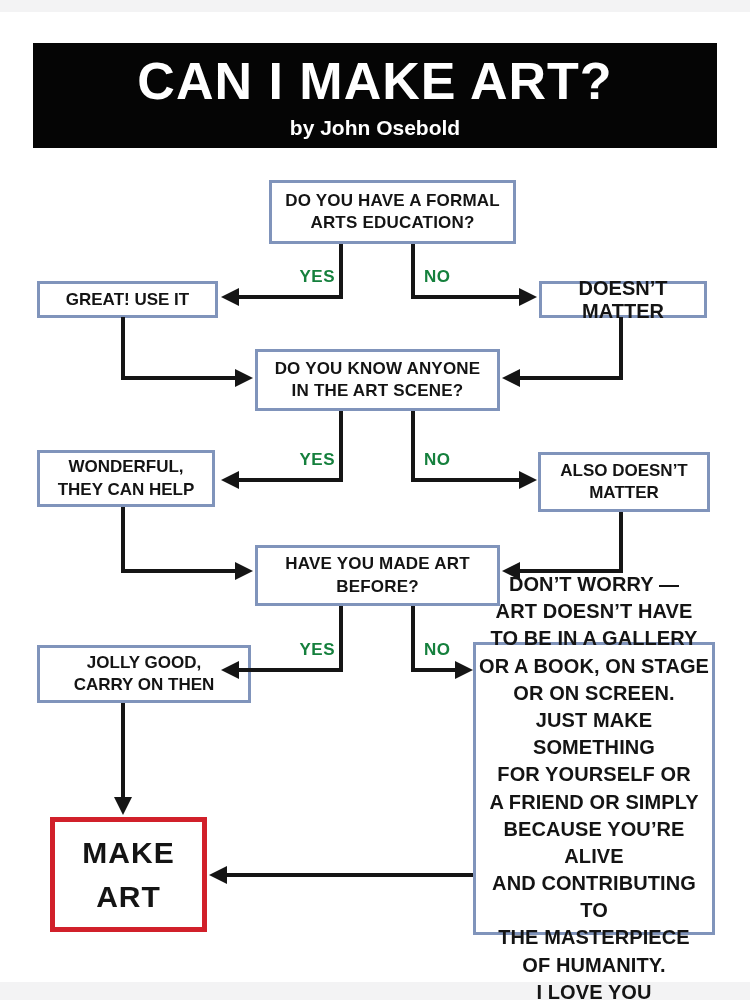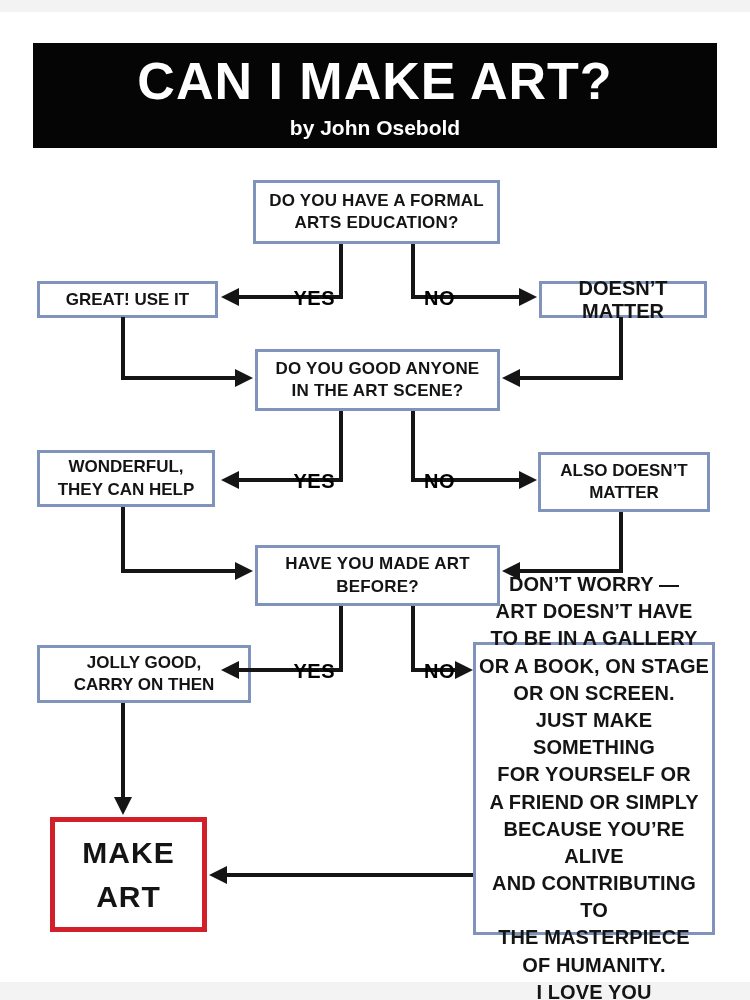--- a/index.html
+++ b/index.html
@@ -13,60 +13,60 @@
 
   .header{position:absolute;left:33px;top:43px;width:684px;height:105px;background:#050505;
     display:flex;flex-direction:column;align-items:center;justify-content:center;color:#ffffff;}
   .title{font-size:52px;font-weight:bold;letter-spacing:1px;line-height:1;margin-top:4px;}
   .byline{font-size:21px;font-weight:bold;margin-top:9px;}
 
   .node{position:absolute;background:#ffffff;border:3px solid #8094bb;box-sizing:border-box;
     display:flex;align-items:center;justify-content:center;text-align:center;
     font-weight:bold;color:#141414;white-space:pre-line;}
   .q{font-size:17px;line-height:1.3;letter-spacing:0.2px;}
-  .q1{left:253px;top:180px;width:247px;height:64px;}
+  .q1{left:269px;top:180px;width:247px;height:64px;}
   .great{left:37px;top:281px;width:181px;height:37px;font-size:17px;}
   .doesnt{left:539px;top:281px;width:168px;height:37px;font-size:20px;}
   .q2{left:255px;top:349px;width:245px;height:62px;}
   .wonderful{left:37px;top:450px;width:178px;height:57px;font-size:17px;line-height:1.3;}
   .also{left:538px;top:452px;width:172px;height:60px;font-size:17px;line-height:1.3;}
   .q3{left:255px;top:545px;width:245px;height:61px;}
   .jolly{left:37px;top:645px;width:214px;height:58px;font-size:17px;line-height:1.3;}
   .dontworry{left:473px;top:642px;width:242px;height:293px;font-size:20px;line-height:1.36;letter-spacing:0.1px;}
   .makeart{left:50px;top:817px;width:157px;height:115px;border:5px solid #d1202a;
     font-size:30px;line-height:1.45;letter-spacing:1px;}
 
   .hline,.vline{position:absolute;background:#151515;}
   .hline{height:4px;}
   .vline{width:4px;}
   .arr{position:absolute;width:0;height:0;}
   .arr-left{border-top:9px solid transparent;border-bottom:9px solid transparent;border-right:18px solid #151515;}
   .arr-right{border-top:9px solid transparent;border-bottom:9px solid transparent;border-left:18px solid #151515;}
   .arr-down{border-left:9px solid transparent;border-right:9px solid transparent;border-top:18px solid #151515;}
 
-  .edge-label{position:absolute;font-size:20px;font-weight:bold;color:#000000;letter-spacing:0.5px;margin-top:20px;}
+  .edge-label{position:absolute;font-size:17px;font-weight:bold;color:#15803d;letter-spacing:0.5px;}
   .lbl-right{width:65px;text-align:right;}
 </style>
 </head>
 <body>
 
 <div class="canvas">
   <div class="edge-strip strip-top"></div>
   <div class="edge-strip strip-bottom"></div>
 
   <div class="header">
     <div class="title">CAN I MAKE ART?</div>
     <div class="byline">by John Osebold</div>
   </div>
 
   <div class="node q q1">DO YOU HAVE A FORMAL
 ARTS EDUCATION?</div>
   <div class="node great">GREAT! USE IT</div>
   <div class="node doesnt">DOESN’T MATTER</div>
-  <div class="node q q2">DO YOU GOOD ANYONE
+  <div class="node q q2">DO YOU KNOW ANYONE
 IN THE ART SCENE?</div>
   <div class="node wonderful">WONDERFUL,
 THEY CAN HELP</div>
   <div class="node also">ALSO DOESN’T
 MATTER</div>
   <div class="node q q3">HAVE YOU MADE ART
 BEFORE?</div>
   <div class="node jolly">JOLLY GOOD,
 CARRY ON THEN</div>
   <div class="node dontworry">DON’T WORRY —

